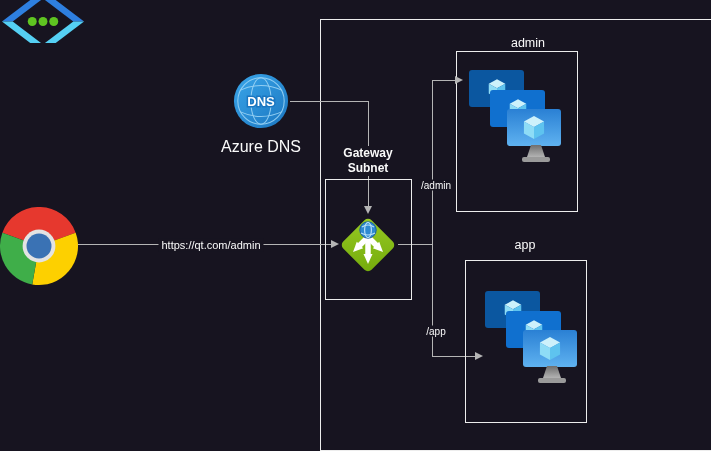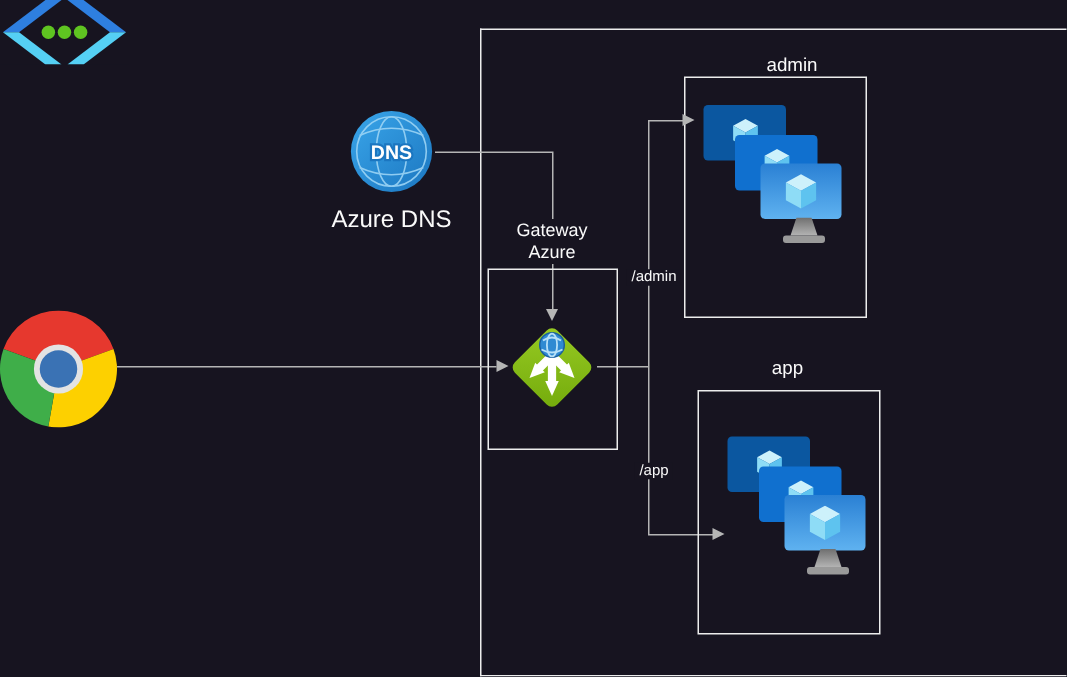--- a/index.html
+++ b/index.html
@@ -21,21 +21,21 @@
   .line.h{height:1px;}
   .line.v{width:1px;}
 
   .ah{position:absolute;width:0;height:0;z-index:2;}
   .ah.r{border-top:4px solid transparent;border-bottom:4px solid transparent;border-left:8px solid var(--line);}
   .ah.d{border-left:4px solid transparent;border-right:4px solid transparent;border-top:8px solid var(--line);}
 
   .lbl{position:absolute;color:var(--text);text-align:center;z-index:3;white-space:nowrap;}
   .lbl.patch{background:var(--bg);padding:0 3px;}
   .group-lbl{font-size:12.5px;width:120px;}
-  .gw-lbl{left:322px;top:146px;width:92px;font-size:12px;line-height:15px;background:var(--bg);}
+  .gw-lbl{left:322px;top:146px;width:92px;font-size:12px;line-height:15px;background:var(--bg);font-weight:bold;}
   .dns-lbl{left:219px;top:138px;width:84px;font-size:16px;}
   .url-lbl{left:211px;top:245px;transform:translate(-50%,-50%);font-size:11px;line-height:13px;}
   .route-lbl{transform:translate(-50%,-50%);font-size:10px;}
 
   .icon{position:absolute;z-index:4;}
   .vnet-icon{left:623px;top:-1px;width:86px;height:43px;background:var(--bg);
              display:flex;align-items:center;justify-content:center;z-index:4;}
 
   .vm-cluster{position:absolute;z-index:3;width:110px;height:96px;}
   .vm{position:absolute;border-radius:3px;display:flex;align-items:center;justify-content:center;}
@@ -107,40 +107,41 @@
   <div class="icon" style="left:0;top:207px;width:78px;height:78px;">
     <svg width="78" height="78" viewBox="0 0 100 100">
       <path d="M50 50 L3 32.9 A50 50 0 0 1 97 32.9 Z" fill="#e6382e"></path>
       <path d="M50 50 L97 32.9 A50 50 0 0 1 41.3 99.2 Z" fill="#fdd000"></path>
       <path d="M50 50 L41.3 99.2 A50 50 0 0 1 3 32.9 Z" fill="#3fae49"></path>
       <circle cx="50" cy="50" r="21" fill="#e3e3e3"></circle>
       <circle cx="50" cy="50" r="16" fill="#3a72b4"></circle>
     </svg>
   </div>
   <div class="lbl url-lbl patch">
+    <div>https://qt.com/admin</div>
   </div>
 
   <div class="icon" style="left:232px;top:72px;width:58px;height:58px;">
     <svg width="58" height="58" viewBox="0 0 60 60">
       <circle cx="30" cy="30" r="28" fill="url(#dnsgrad)"></circle>
       <g fill="none" stroke="#9bd4f5" stroke-width="1.1" opacity="0.9">
         <circle cx="30" cy="30" r="24"></circle>
         <ellipse cx="30" cy="30" rx="10.5" ry="24"></ellipse>
         <path d="M8 19 Q30 9 52 19"></path>
         <path d="M8 41 Q30 51 52 41"></path>
       </g>
       <text x="30" y="35.5" text-anchor="middle" font-size="13.5" font-weight="bold" fill="#ffffff" stroke="#1b76c0" stroke-width="3" paint-order="stroke" font-family="Liberation Sans, sans-serif">DNS</text>
     </svg>
   </div>
   <div class="lbl dns-lbl">Azure DNS</div>
 
   <div class="box" style="left:325px;top:179px;width:85px;height:119px;"></div>
   <div class="lbl gw-lbl">
     <div>Gateway</div>
-    <div>Azure</div>
+    <div>Subnet</div>
   </div>
   <div class="icon" style="left:336px;top:213px;width:64px;height:64px;">
     <svg width="64" height="64" viewBox="0 0 64 64">
       <rect x="12" y="12" width="40" height="40" rx="5" fill="url(#gwgrad)" transform="rotate(45 32 32)"></rect>
       <g stroke="#ffffff" stroke-width="5.5" fill="none">
         <path d="M32 24 V42"></path>
         <path d="M31 25 L23 33"></path>
         <path d="M33 25 L41 33"></path>
       </g>
       <g fill="#ffffff">
@@ -151,21 +152,21 @@
       <circle cx="32" cy="17" r="8.2" fill="#2f8ad2" stroke="#1b5f9e" stroke-width="1"></circle>
       <g fill="none" stroke="#bfe5fa" stroke-width="1.2" opacity="0.95">
         <path d="M26 14 Q32 10 38 14"></path>
         <path d="M25 20 Q32 24 39 20"></path>
         <ellipse cx="32" cy="17" rx="3.4" ry="7.6"></ellipse>
       </g>
     </svg>
   </div>
 
   <div class="lbl route-lbl patch" style="left:436px;top:185px;">/admin</div>
-  <div class="lbl route-lbl patch" style="left:436px;top:314px;">/app</div>
+  <div class="lbl route-lbl patch" style="left:436px;top:331px;">/app</div>
 
   <div class="box" style="left:456px;top:51px;width:120px;height:159px;"></div>
   <div class="lbl group-lbl" style="left:468px;top:36px;">admin</div>
   <div class="vm-cluster" style="left:469px;top:70px;">
     <div class="vm vm-back">
       <svg width="18" height="20" viewBox="0 0 24 26">
           <use href="#cube"></use>
         </svg>
     </div>
     <div class="vm vm-mid">

